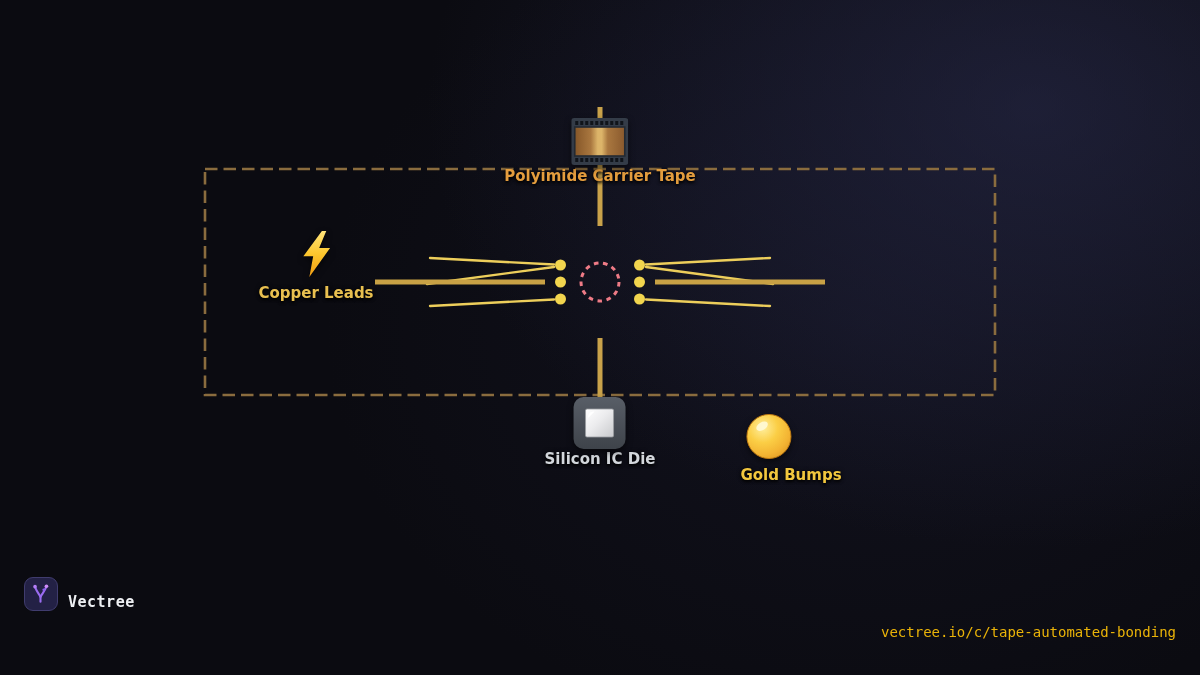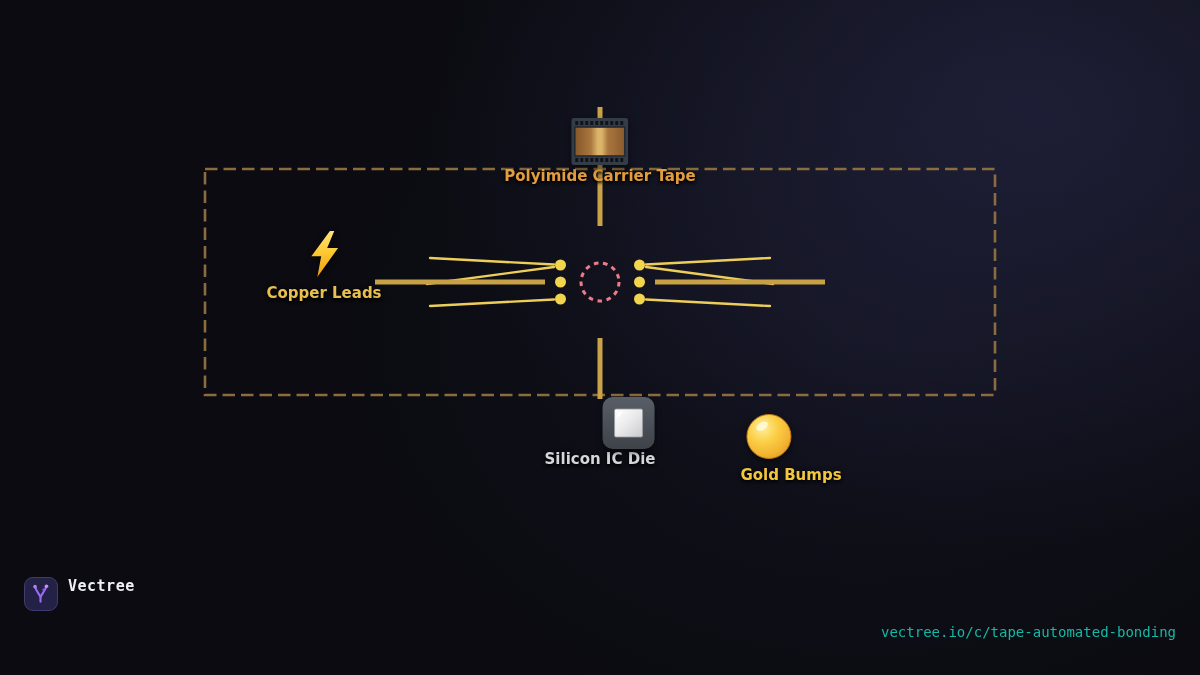--- a/index.html
+++ b/index.html
@@ -23,37 +23,37 @@
   .icon{filter:drop-shadow(0 3px 3px rgba(0,0,0,.55));line-height:0;}
   .node-label{
     font-weight:bold;font-size:15px;white-space:nowrap;
     text-shadow:0 2px 3px rgba(0,0,0,.9), 0 0 4px rgba(0,0,0,.65);
   }
   .lbl-tape{color:#e49d3e;}
   .lbl-copper{color:#e9c050;}
   .lbl-ilb{color:#f0727f;}
   .lbl-die{color:#d3d7dc;}
   .lbl-gold{color:#f2c73e;margin-left:44px;}
-  .brand-row{position:absolute;left:24px;top:577px;display:flex;align-items:flex-start;}
+  .brand-row{position:absolute;left:24px;top:577px;display:flex;align-items:flex-end;}
   .brand-logo{
     width:34px;height:34px;border-radius:9px;background:#232145;
     border:1.5px solid #403c6e;box-sizing:border-box;line-height:0;
   }
   .brand-name{
     margin-left:10px;font-family:"DejaVu Sans Mono", monospace;font-weight:bold;
     font-size:15px;color:#eef0f3;letter-spacing:.5px;
   }
   .poster-title{
     position:absolute;left:23px;top:613px;
     font-family:"DejaVu Sans Mono", monospace;font-weight:bold;
     font-size:35px;color:#fafafa;white-space:nowrap;line-height:1.1;
   }
   .poster-url{
     position:absolute;right:24px;top:624px;
-    font-family:"DejaVu Sans Mono", monospace;font-size:14px;color:#14b8a6;
+    font-family:"DejaVu Sans Mono", monospace;font-size:14px;color:#eab308;
     white-space:nowrap;
   }
 </style>
 </head>
 <body>
 
 <div class="stage">
 
   <svg class="diagram-svg" viewBox="0 0 1200 675">
     <rect x="205" y="169" width="790" height="226" class="boundary"></rect>
@@ -120,38 +120,38 @@
             <rect x="34" y="40" width="3" height="4"></rect>
             <rect x="39" y="40" width="3" height="4"></rect>
             <rect x="44" y="40" width="3" height="4"></rect>
             <rect x="49" y="40" width="3" height="4"></rect>
         </g>
       </svg>
     </div>
     <div class="node-label lbl-tape">Polyimide Carrier Tape</div>
   </div>
 
-  <div class="node" style="left:324px;top:230px;gap:6px;">
+  <div class="node" style="left:316px;top:230px;gap:6px;">
     <div class="icon">
       <svg width="44" height="48" viewBox="0 0 34 44">
         <defs>
           <linearGradient id="boltg" x1="0" y1="0" x2="0" y2="1">
             <stop offset="0" stop-color="#ffe47a"></stop>
               <stop offset="0.5" stop-color="#fcc62d"></stop>
               <stop offset="1" stop-color="#f09d13"></stop>
           </linearGradient>
         </defs>
         <path d="M22 1 L5 24 L14 24 L10.5 43 L29.5 16.5 L19.5 16.5 L26 1 Z" fill="url(#boltg)"></path>
       </svg>
     </div>
     <div class="node-label lbl-copper">Copper Leads</div>
   </div>
 
 
-  <div class="node" style="left:600px;top:396px;gap:0px;align-items:flex-end;">
+  <div class="node" style="left:600px;top:396px;gap:0px;">
     <div class="icon">
       <svg width="54" height="54" viewBox="0 0 54 54">
         <defs>
           <linearGradient id="dieg" x1="0" y1="0" x2="0" y2="1">
             <stop offset="0" stop-color="#585e67"></stop>
               <stop offset="1" stop-color="#3e434a"></stop>
           </linearGradient>
           <linearGradient id="dieinner" x1="0" y1="0" x2="1" y2="1">
             <stop offset="0" stop-color="#ffffff"></stop>
               <stop offset="0.45" stop-color="#ececee"></stop>

